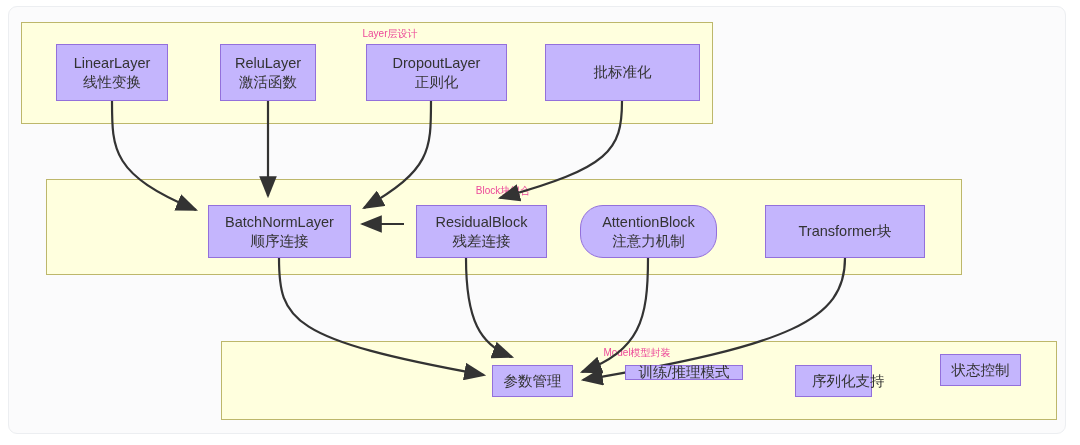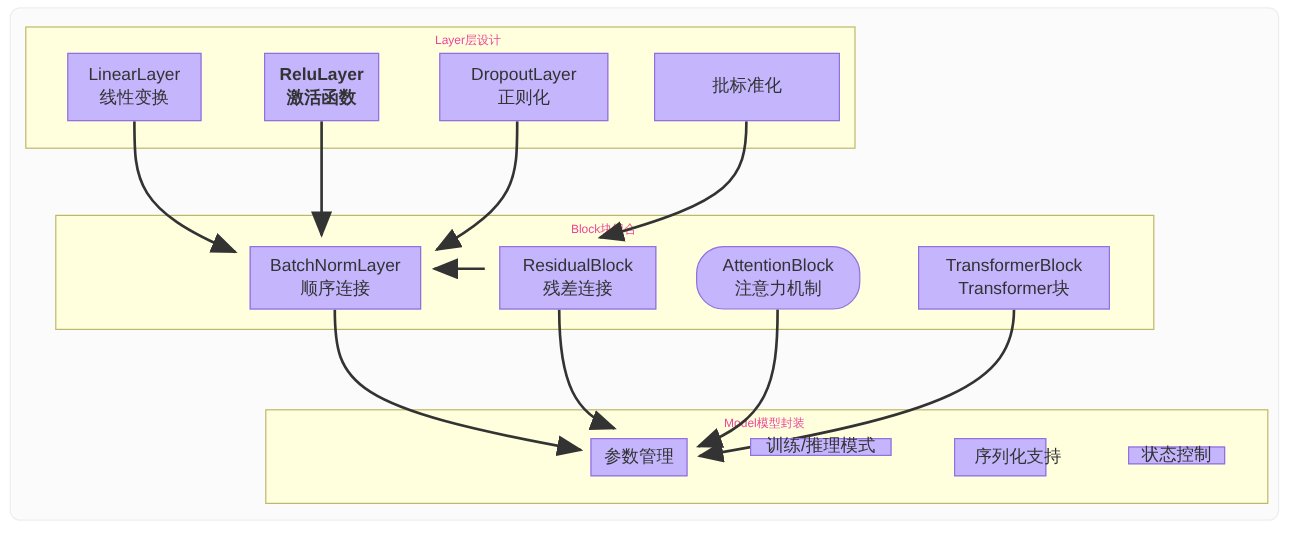--- a/index.html
+++ b/index.html
@@ -106,21 +106,21 @@
         <path class="edge-path" d="M 648,258 C 648,320 640,350 582,372" marker-end="url(#arrowhead)"></path>
         <path class="edge-path" d="M 845,258 C 845,320 790,345 583,380" marker-end="url(#arrowhead)"></path>
       </g>
   </svg>
 
   <div id="nodes-layer">
       <div class="node" style="left: 56px; top: 44px; width: 112px; height: 57px;">
         <span>LinearLayer</span>
         <span class="line2">线性变换</span>
       </div>
-      <div class="node" style="left: 220px; top: 44px; width: 96px; height: 57px; font-weight: bold;">
+      <div class="node" style="left: 220px; top: 44px; width: 96px; height: 57px;">
         <span>ReluLayer</span>
         <span class="line2">激活函数</span>
       </div>
       <div class="node" style="left: 366px; top: 44px; width: 141px; height: 57px;">
         <span>DropoutLayer</span>
         <span class="line2">正则化</span>
       </div>
       <div class="node" style="left: 545px; top: 44px; width: 155px; height: 57px;">
         <span class="line2">批标准化</span>
       </div>
@@ -130,30 +130,29 @@
       </div>
       <div class="node" style="left: 416px; top: 205px; width: 131px; height: 53px;">
         <span>ResidualBlock</span>
         <span class="line2">残差连接</span>
       </div>
       <div class="node" style="left: 580px; top: 205px; width: 137px; height: 53px; border-radius: 23px;">
         <span>AttentionBlock</span>
         <span class="line2">注意力机制</span>
       </div>
       <div class="node" style="left: 765px; top: 205px; width: 160px; height: 53px;">
-        <span>TransformerBlock</span>
         <span class="line2">Transformer块</span>
       </div>
       <div class="node" style="left: 492px; top: 365px; width: 81px; height: 32px;">
         <span>参数管理</span>
       </div>
       <div class="node" style="left: 625px; top: 365px; width: 118px; height: 15px;">
         <span>训练/推理模式</span>
       </div>
       <div class="node" style="left: 795px; top: 365px; width: 77px; height: 32px; padding-left: 16px;">
         <span>序列化支持</span>
       </div>
-      <div class="node" style="left: 940px; top: 372px; width: 81px; height: 15px;">
+      <div class="node" style="left: 940px; top: 354px; width: 81px; height: 32px;">
         <span>状态控制</span>
       </div>
     </div>
 
 </div>
 
 </body></html>

